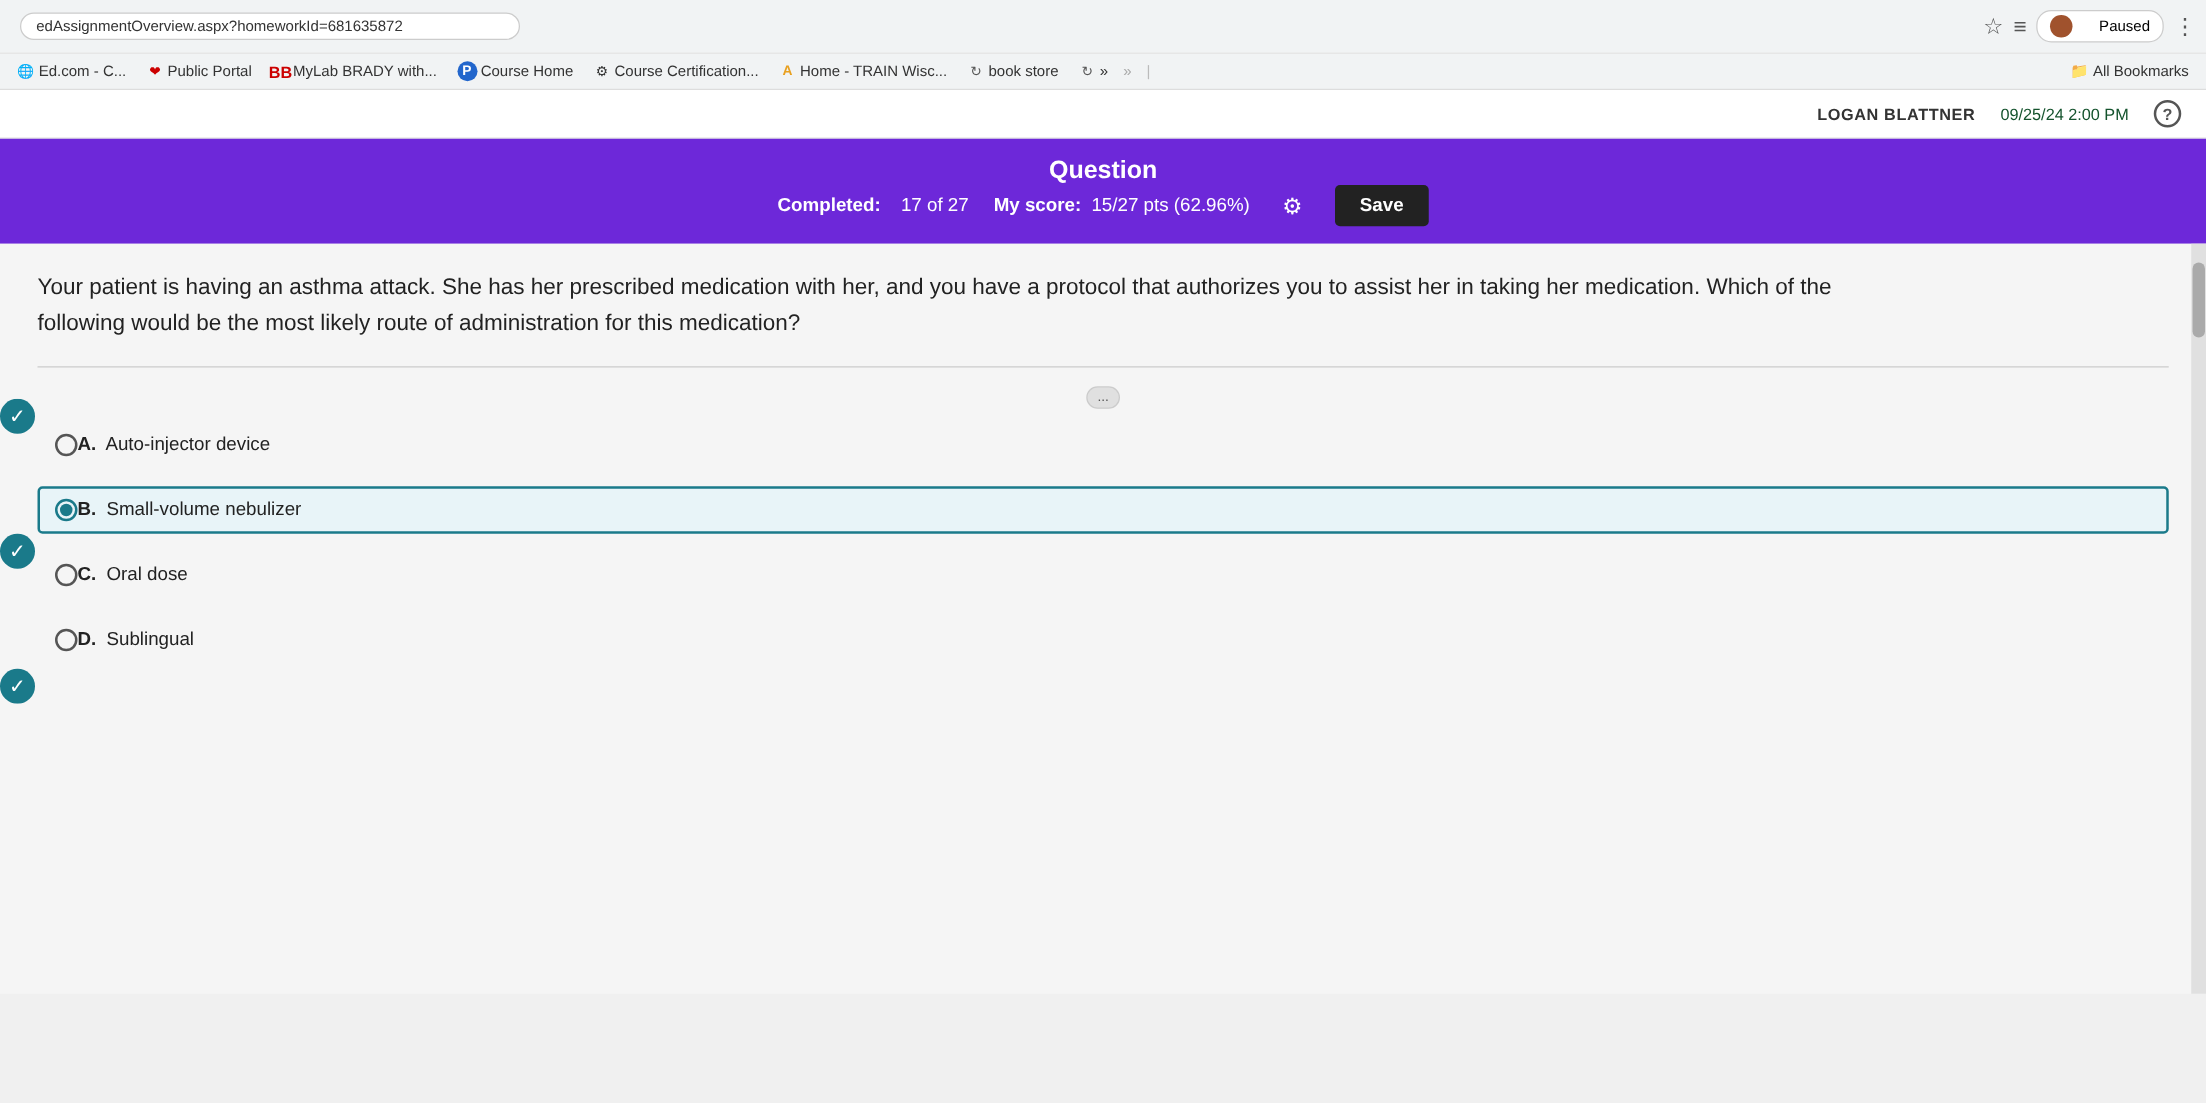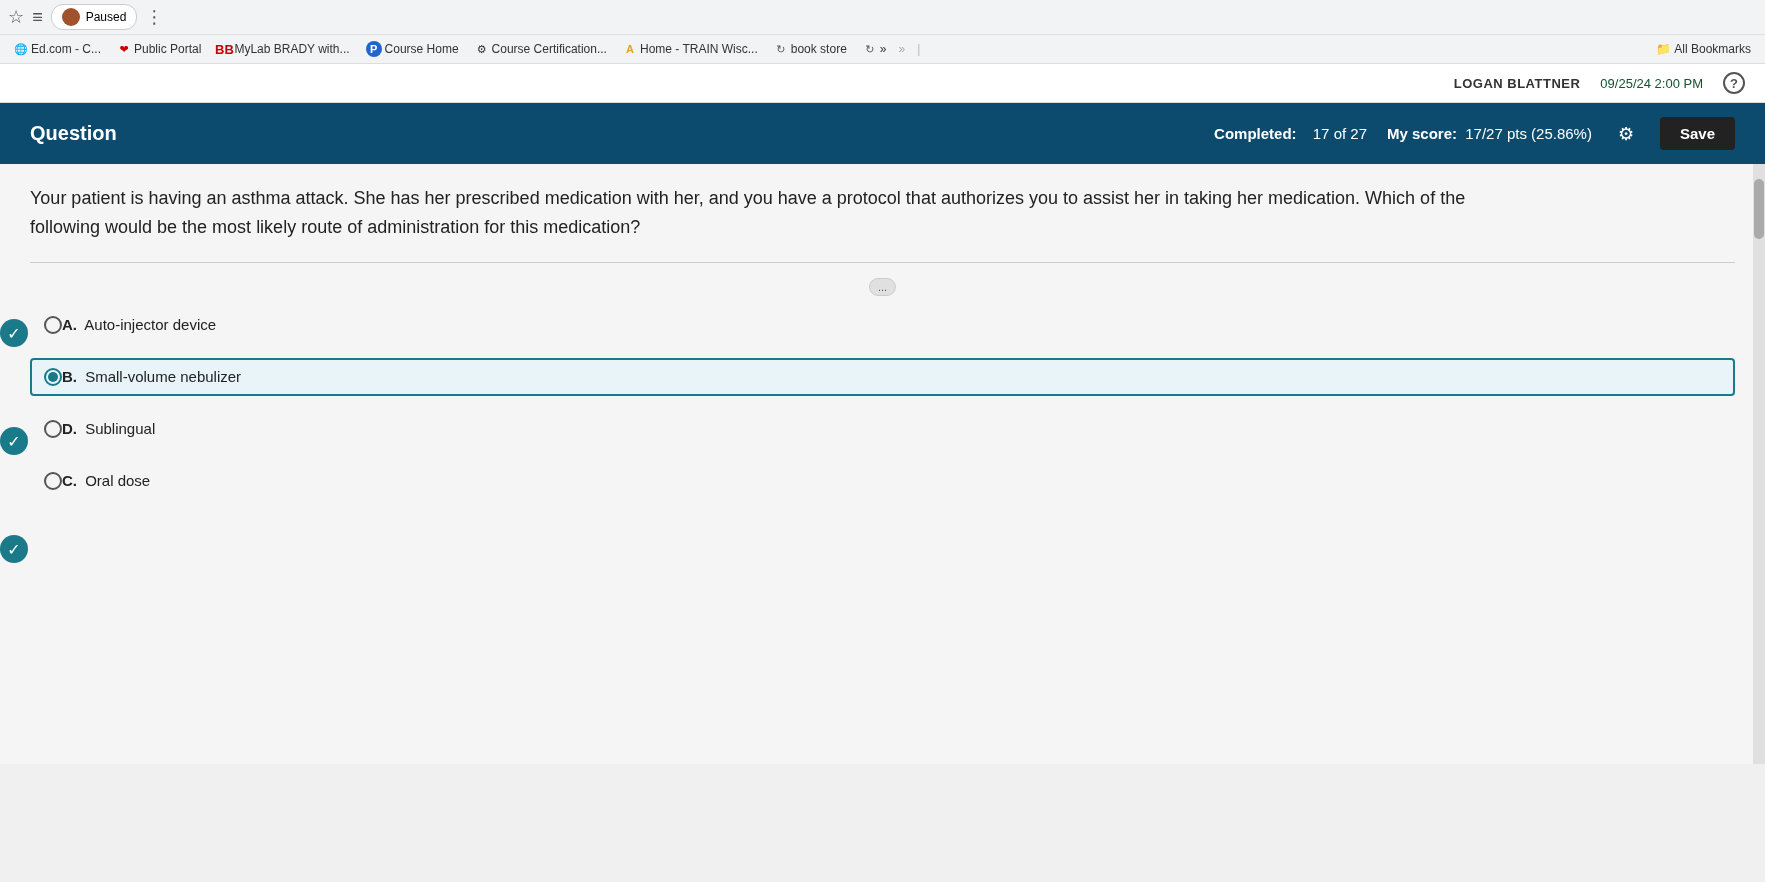--- a/index.html
+++ b/index.html
@@ -36,21 +36,21 @@
       font-size: 13px;
     }
     .paused-btn {
       background: #fff;
       border: 1px solid #ccc;
       border-radius: 12px;
       padding: 3px 10px;
       font-size: 12px;
       display: flex;
       align-items: center;
-      gap: 6px;
+      gap: 21px;
       cursor: pointer;
     }
     .paused-avatar {
       width: 18px;
       height: 18px;
       border-radius: 50%;
       background: #a0522d;
       display: inline-block;
     }
 
@@ -130,26 +130,27 @@
       align-items: center;
       justify-content: center;
       font-size: 13px;
       font-weight: bold;
       color: #555;
       cursor: pointer;
     }
 
     
     .question-header {
-      background: #0c4a6e;
+      background: #6d28d9;
       color: #fff;
       padding: 14px 30px;
       display: flex;
       align-items: center;
       justify-content: space-between;
+      flex-direction: column;
     }
     .question-title {
       font-size: 20px;
       font-weight: bold;
     }
     .question-meta {
       display: flex;
       align-items: center;
       gap: 20px;
       font-size: 15px;
@@ -307,20 +308,23 @@
       position: absolute;
       top: 10px;
       left: 1px;
     }
   </style>
 </head>
 <body>
 
 <div class="browser-bar">
   <div class="browser-top">
+    <div style="display:flex;align-items:center;gap:8px;">
+      <span class="address-bar">edAssignmentOverview.aspx?homeworkId=681635872</span>
+    </div>
     <div class="browser-top-right">
       <span style="font-size:18px;color:#555;cursor:pointer;">☆</span>
       <span style="font-size:18px;color:#555;cursor:pointer;">≡</span>
       <button class="paused-btn">
         <span class="paused-avatar"></span>
         <span>Paused</span>
       </button>
       <span style="font-size:18px;color:#555;cursor:pointer;">⋮</span>
     </div>
   </div>
@@ -375,21 +379,21 @@
 
 <div class="question-header">
   <span class="question-title">Question</span>
   <div class="question-meta">
     <span class="completed-text">
       <strong>Completed:</strong>
       <span style="margin-left:12px;">17 of 27</span>
     </span>
     <span class="score-text">
       <strong>My score:</strong>
-      <span style="margin-left:4px;">17/27 pts (25.86%)</span>
+      <span style="margin-left:4px;">15/27 pts (62.96%)</span>
     </span>
     <div class="settings-icon-btn">⚙</div>
     <button class="save-btn">Save</button>
   </div>
 </div>
 
 <div class="main-content">
 
   <div class="left-checks">
     <div class="check-badge">✓</div>
@@ -421,31 +425,31 @@
       </div>
       <span class="option-label">
         <span class="option-letter">B.</span>
         <span> Small-volume nebulizer</span>
       </span>
     </div>
 
     <div class="answer-option not-selected">
       <div class="radio-outer"></div>
       <span class="option-label">
+        <span class="option-letter">C.</span>
+        <span>  Oral dose</span>
+      </span>
+    </div>
+
+    <div class="answer-option not-selected">
+      <div class="radio-outer"></div>
+      <span class="option-label">
         <span class="option-letter">D.</span>
         <span>  Sublingual</span>
       </span>
     </div>
 
-    <div class="answer-option not-selected">
-      <div class="radio-outer"></div>
-      <span class="option-label">
-        <span class="option-letter">C.</span>
-        <span>  Oral dose</span>
-      </span>
-    </div>
-
   </div>
 
   <div class="scrollbar-area">
     <div class="scrollbar-thumb"></div>
   </div>
 </div>
 
 </body></html>

